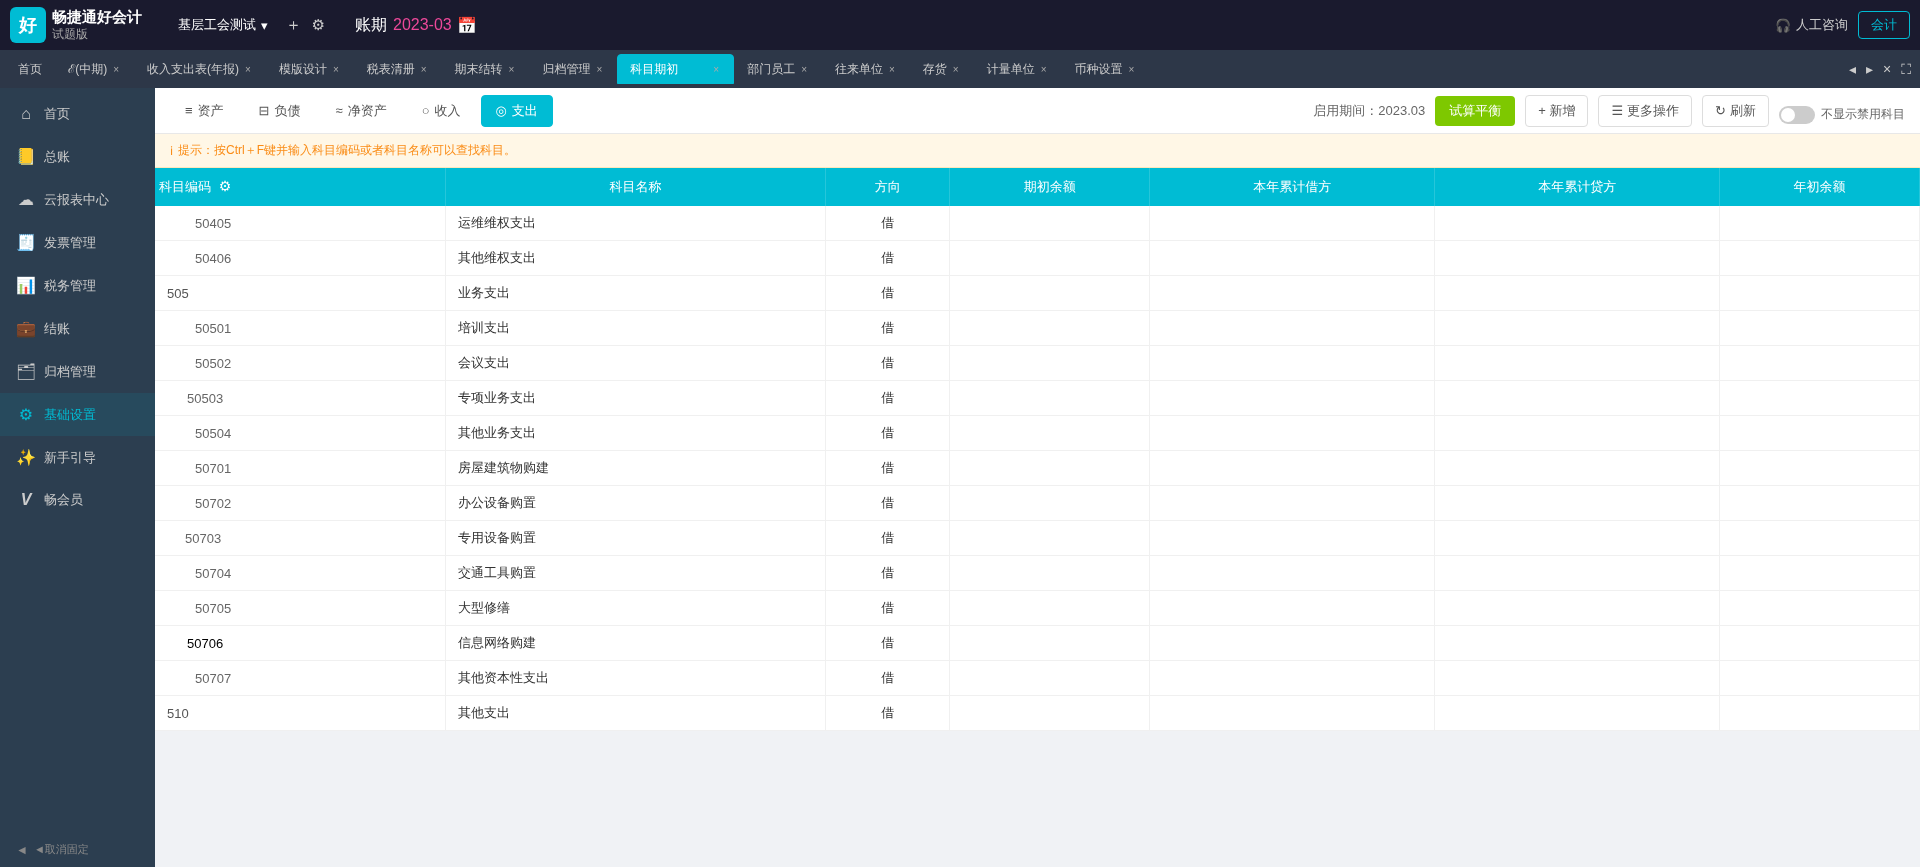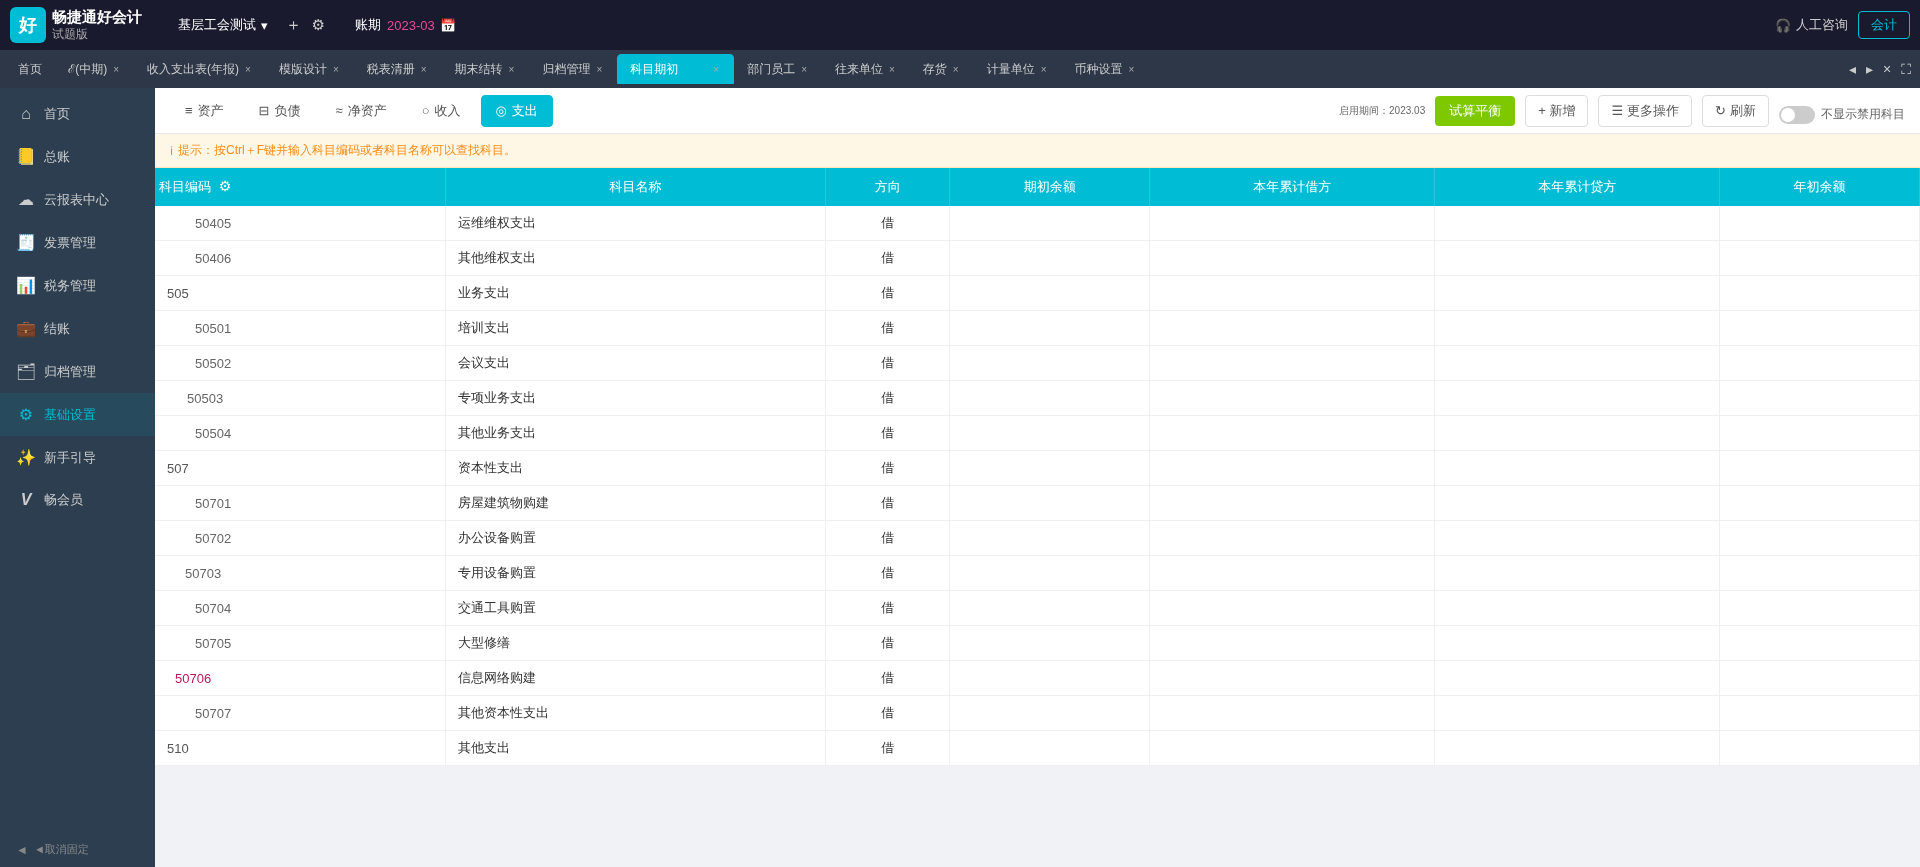--- a/index.html
+++ b/index.html
@@ -6,21 +6,21 @@
     body { font-family: 'Microsoft YaHei', Arial, sans-serif; font-size: 13px; background: #f0f2f5; width: 1920px; height: 867px; overflow: hidden; }
 
     
     .top-bar { height: 50px; background: #1a1a2e; display: flex; align-items: center; padding: 0 10px; gap: 10px; position: relative; }
     .app-logo { display: flex; align-items: center; gap: 6px; width: 150px; }
     .logo-icon { width: 36px; height: 36px; background: #00bcd4; border-radius: 6px; display: flex; align-items: center; justify-content: center; color: white; font-size: 18px; font-weight: bold; }
     .logo-text { color: white; font-size: 13px; line-height: 1.3; }
     .logo-text .main { font-size: 15px; font-weight: bold; }
     .logo-text .sub { font-size: 12px; color: #aaa; }
     .company-selector { display: flex; align-items: center; gap: 5px; color: white; font-size: 13px; cursor: pointer; padding: 4px 8px; border-radius: 4px; }
-    .period-info { color: white; font-size: 13px; display: flex; align-items: center; gap: 6px; margin-left: 20px; }
+    .period-info { color: white; font-size: 16px; display: flex; align-items: center; gap: 6px; margin-left: 20px; }
     .period-icon { color: #00bcd4; }
     .top-right { margin-left: auto; display: flex; align-items: center; gap: 10px; }
     .help-btn { color: #ccc; font-size: 13px; cursor: pointer; display: flex; align-items: center; gap: 4px; }
     .account-btn { background: transparent; border: 1.5px solid #00bcd4; color: #00bcd4; padding: 4px 12px; border-radius: 4px; cursor: pointer; font-size: 13px; }
 
     
     .tabs-bar { height: 38px; background: #2d3748; display: flex; align-items: center; padding: 0 5px; overflow: hidden; position: relative; }
     .tab-item { display: flex; align-items: center; gap: 4px; padding: 0 12px; height: 30px; color: #ccc; font-size: 12px; cursor: pointer; border-radius: 4px 4px 0 0; white-space: nowrap; border: 1px solid transparent; position: relative; }
     .tab-item.active { background: #00bcd4; color: white; border-color: #00bcd4; gap: 33px; }
     .tab-close { font-size: 10px; color: #aaa; cursor: pointer; padding: 2px; border-radius: 2px; }
@@ -32,21 +32,21 @@
     .sidebar { width: 155px; background: #2c3e50; display: flex; flex-direction: column; padding-top: 5px; flex-shrink: 0; }
     .sidebar-item { display: flex; align-items: center; gap: 8px; padding: 12px 16px; color: #ccc; cursor: pointer; font-size: 13px; }
     .sidebar-item.active { color: #00bcd4; background: rgba(0,188,212,0.1); }
     .sidebar-icon { font-size: 16px; width: 20px; text-align: center; }
     .sidebar-bottom { margin-top: auto; padding: 10px 16px; color: #888; font-size: 12px; cursor: pointer; display: flex; align-items: center; gap: 6px; }
 
     
     .main-content { flex: 1; background: #f0f2f5; overflow: hidden; display: flex; flex-direction: column; }
     .sub-tab { display: flex; align-items: center; gap: 5px; padding: 6px 14px; border-radius: 4px; cursor: pointer; font-size: 13px; color: #555; border: 1px solid transparent; }
     .sub-tab.active { background: #00bcd4; color: white; border-color: #00bcd4; }
-    .period-tag { margin-left: auto; color: #666; font-size: 10px; }
+    .period-tag { margin-left: auto; color: #666; font-size: 13px; }
     .btn-primary { background: #7ec800; color: white; border: none; padding: 6px 14px; border-radius: 4px; cursor: pointer; font-size: 13px; font-weight: 500; }
     .btn-default { background: white; color: #555; border: 1px solid #ddd; padding: 6px 12px; border-radius: 4px; cursor: pointer; font-size: 13px; display: flex; align-items: center; gap: 4px; }
     .toggle-container { display: flex; align-items: center; gap: 6px; color: #666; font-size: 12px; margin-top: 8px; }
     .toggle { width: 36px; height: 18px; background: #ccc; border-radius: 9px; position: relative; cursor: pointer; }
     .toggle-knob { width: 14px; height: 14px; background: white; border-radius: 50%; position: absolute; top: 2px; left: 2px; }
 
     
     .hint-bar { padding: 8px 15px; color: #fa8c16; font-size: 12px; display: flex; align-items: center; gap: 5px; background: #fff7e6; border-bottom: 1px solid #ffe7ba; }
 
     
@@ -338,29 +338,20 @@
   </tr>
             <tr class="row-child">
     <td style="padding-left:40px;color:#666;">50504</td>
     <td>其他业务支出</td>
     <td style="text-align:center;">借</td>
     <td style="text-align:right;"></td>
     <td style="text-align:right;"></td>
     <td style="text-align:right;"></td>
     <td style="text-align:right;"></td>
   </tr>
-            <tr class="row-parent">
-    <td style="font-weight:500;">507</td>
-    <td>资本性支出</td>
-    <td style="text-align:center;">借</td>
-    <td style="text-align:right;"></td>
-    <td style="text-align:right;"></td>
-    <td style="text-align:right;"></td>
-    <td style="text-align:right;"></td>
-  </tr>
             <tr class="row-child">
     <td style="padding-left:40px;color:#666;">50701</td>
     <td>房屋建筑物购建</td>
     <td style="text-align:center;">借</td>
     <td style="text-align:right;"></td>
     <td style="text-align:right;"></td>
     <td style="text-align:right;"></td>
     <td style="text-align:right;"></td>
   </tr>
             <tr class="row-child">
@@ -393,21 +384,21 @@
             <tr class="row-child">
     <td style="padding-left:40px;color:#666;">50705</td>
     <td>大型修缮</td>
     <td style="text-align:center;">借</td>
     <td style="text-align:right;"></td>
     <td style="text-align:right;"></td>
     <td style="text-align:right;"></td>
     <td style="text-align:right;"></td>
   </tr>
             <tr class="row-child">
-    <td style="padding-left:20px;color:#be185d;">50706</td>
+    <td style="padding-left:32px;color:#000000;">50706</td>
     <td>信息网络购建</td>
     <td style="text-align:center;">借</td>
     <td style="text-align:right;"></td>
     <td style="text-align:right;"></td>
     <td style="text-align:right;"></td>
     <td style="text-align:right;"></td>
   </tr>
             <tr class="row-child">
     <td style="padding-left:40px;color:#666;">50707</td>
     <td>其他资本性支出</td>

